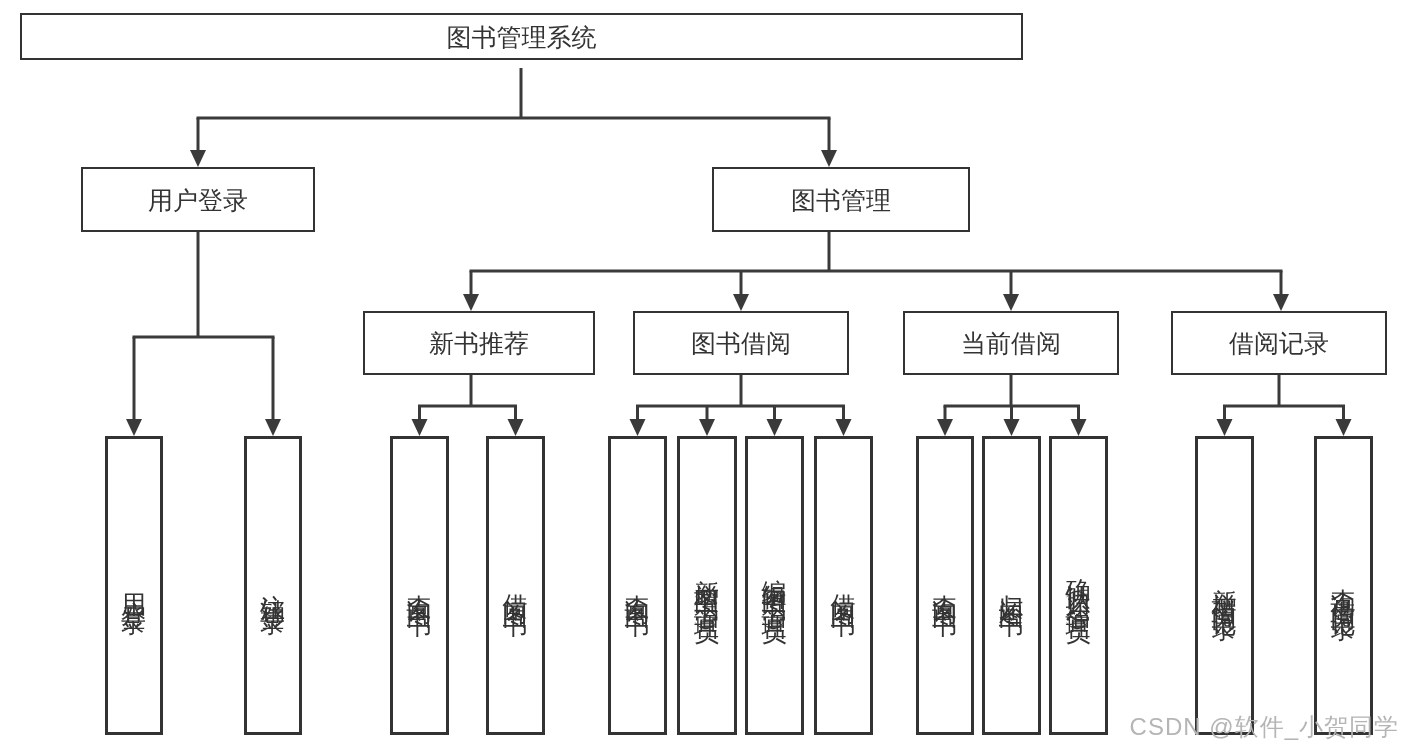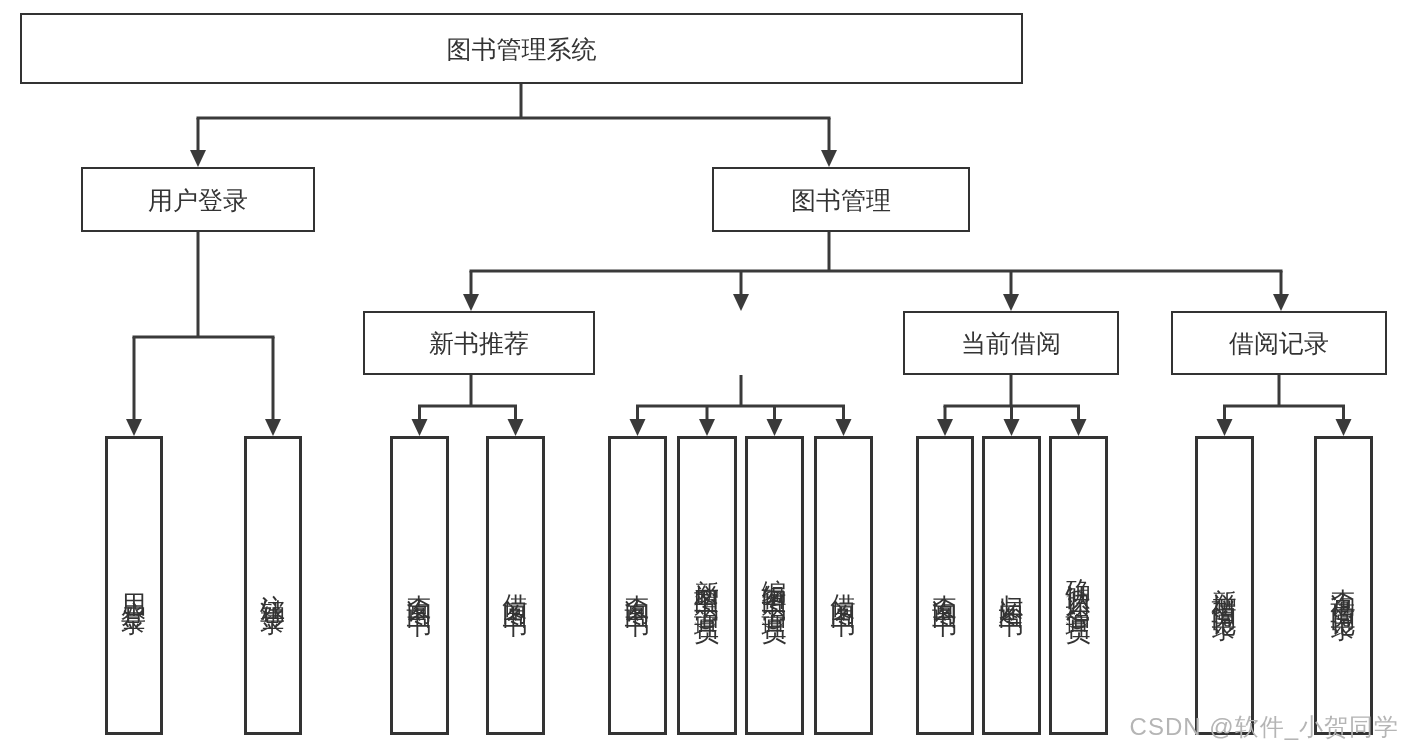--- a/index.html
+++ b/index.html
@@ -118,26 +118,27 @@
     <g>
       <path d="M1279 375 V406"></path>
       <path d="M1223 406 H1345"></path>
       <path d="M1224.5 406 V421"></path>
       <polygon points="1216.5,419 1232.5,419 1224.5,436" fill="#3a3a3a" stroke="none"></polygon>
       <path d="M1343.5 406 V421"></path>
       <polygon points="1335.5,419 1351.5,419 1343.5,436" fill="#3a3a3a" stroke="none"></polygon>
     </g>
   </svg>
 
-  <div class="box" style="left:20px;top:13px;width:1003px;height:71px">图书管理系统</div>
+  <div class="box" style="left:20px;top:13px;width:1003px;height:47px">图书管理系统</div>
 
   <div class="box" style="left:81px;top:167px;width:234px;height:65px">用户登录</div>
   <div class="box" style="left:712px;top:167px;width:258px;height:65px">图书管理</div>
 
   <div class="box" style="left:363px;top:311px;width:232px;height:64px">新书推荐</div>
+  <div class="box" style="left:633px;top:311px;width:216px;height:64px">图书借阅</div>
   <div class="box" style="left:903px;top:311px;width:216px;height:64px">当前借阅</div>
   <div class="box" style="left:1171px;top:311px;width:216px;height:64px">借阅记录</div>
 
   <div class="box vbox" style="left:105px;top:436px;width:58px;height:299px">用户登录</div>
   <div class="box vbox" style="left:244px;top:436px;width:58px;height:299px">注销登录</div>
 
   <div class="box vbox" style="left:390px;top:436px;width:59px;height:299px">查询图书</div>
   <div class="box vbox" style="left:486px;top:436px;width:59px;height:299px">借阅图书</div>
 
   <div class="box vbox" style="left:608px;top:436px;width:59px;height:299px">查询图书</div>

